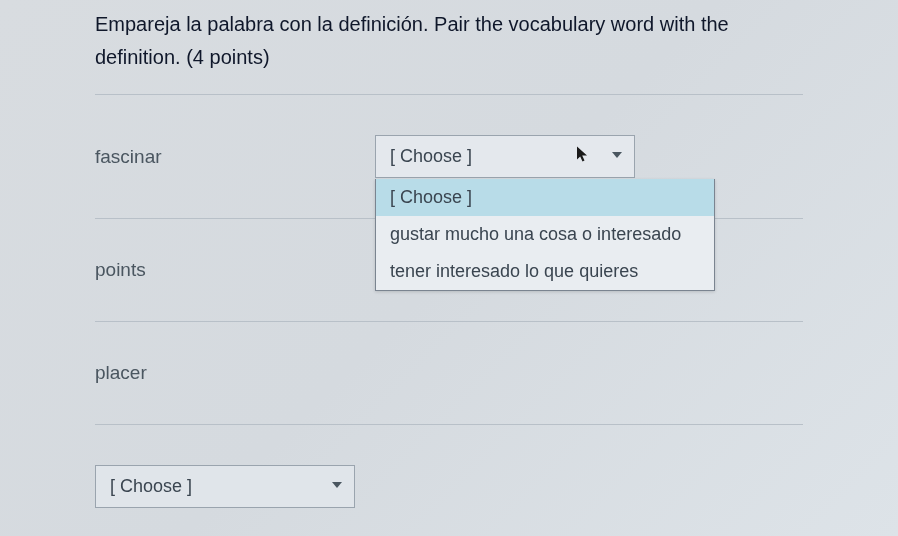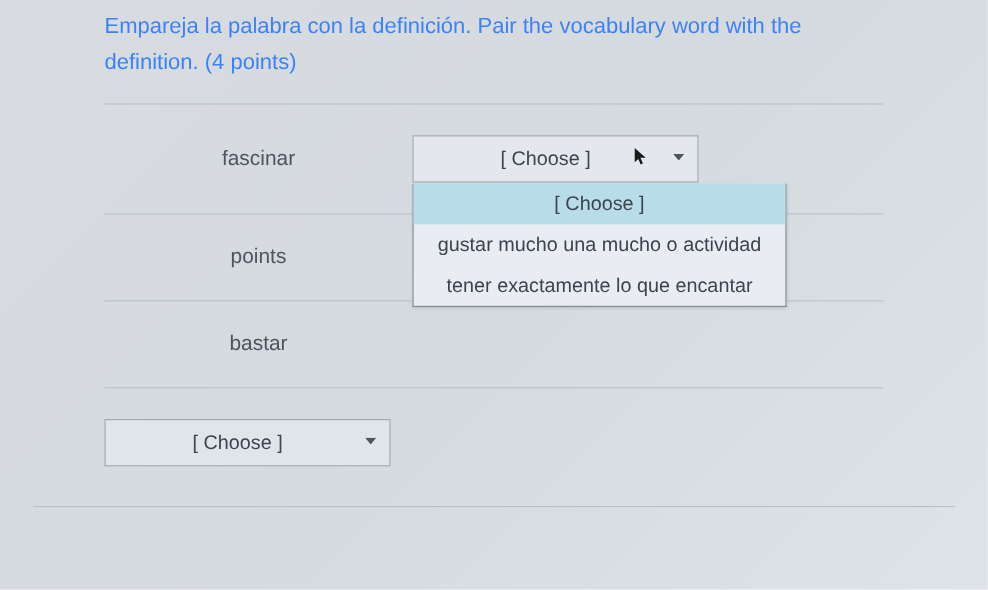--- a/index.html
+++ b/index.html
@@ -17,34 +17,33 @@
     }
     .container {
       padding: 8px 30px 20px 30px;
       position: relative;
     }
     .question-header {
       padding: 0 65px 20px 65px;
       margin-bottom: 0;
     }
     .question-text {
-      color: #3b82f6;
+      color: #0f172a;
       font-size: 20px;
       line-height: 1.65;
     }
     .question-rows {
       padding: 0 65px;
     }
     .row {
       display: flex;
       align-items: center;
       border-top: 1px solid #b8c0c8;
-      padding: 28px 0;
+      padding: 40px 0;
       position: relative;
-      text-align: center;
     }
     .row:first-child {
       border-top: 1px solid #b8c0c8;
     }
     .word-label {
       flex: 0 0 280px;
       color: #4a5660;
       font-size: 19px;
     }
     .dropdown-closed {
@@ -136,32 +135,32 @@
               </svg>
           </span>
           <span class="chevron">
             <svg width="10" height="6" viewBox="0 0 10 6">
                 <path d="M0 0 L5 6 L10 0 Z" fill="#4a5660"></path>
               </svg>
           </span>
         </div>
         <div class="dropdown-list">
           <div class="dropdown-option highlighted">[ Choose ]</div>
-          <div class="dropdown-option">gustar mucho una mucho o actividad</div>
-          <div class="dropdown-option">tener exactamente lo que encantar</div>
+          <div class="dropdown-option">gustar mucho una cosa o interesado</div>
+          <div class="dropdown-option">tener interesado lo que quieres</div>
         </div>
       </div>
     </div>
 
     <div class="row">
       <div class="word-label">points</div>
     </div>
 
     <div class="row">
-      <div class="word-label">bastar</div>
+      <div class="word-label">placer</div>
     </div>
 
     <div class="row">
       <div class="dropdown-closed">
         <span>[ Choose ]</span>
         <span class="chevron">
           <svg width="10" height="6" viewBox="0 0 10 6">
               <path d="M0 0 L5 6 L10 0 Z" fill="#4a5660"></path>
             </svg>
         </span>

